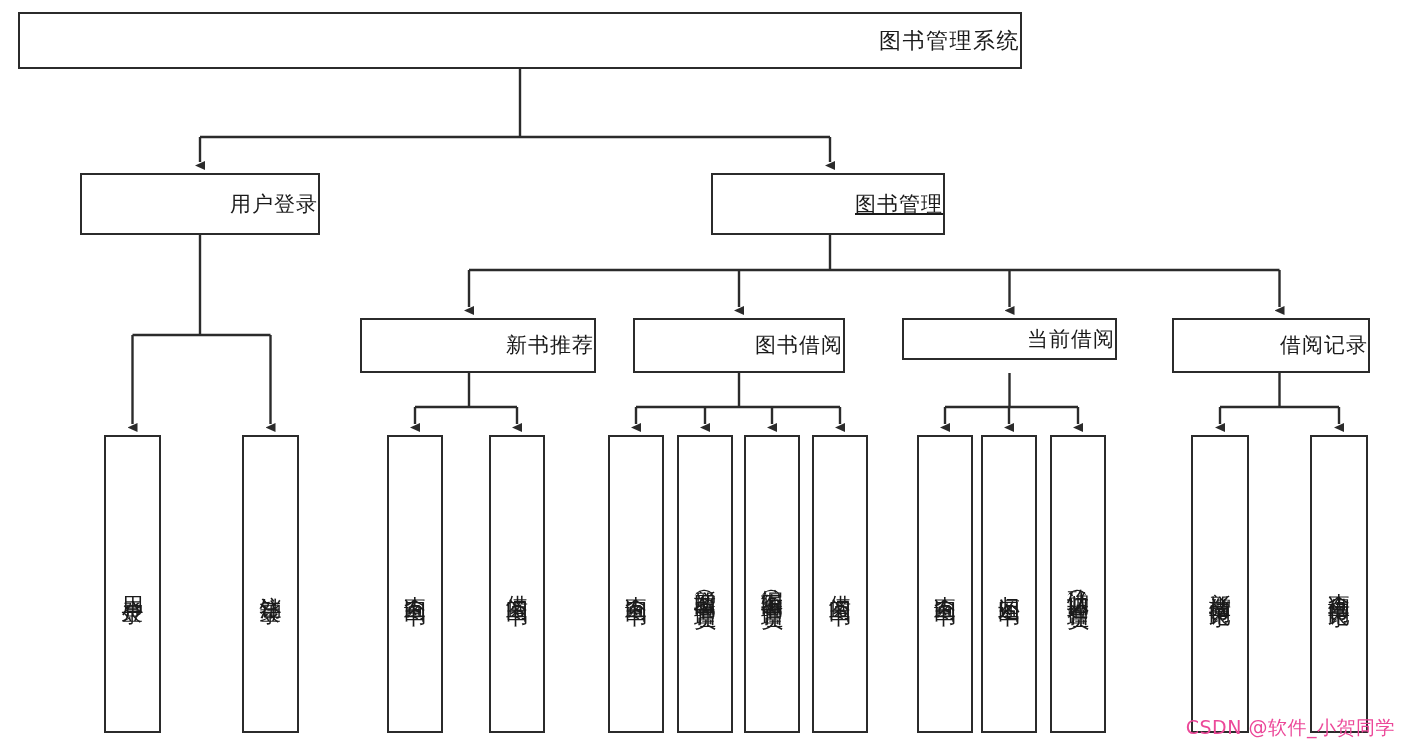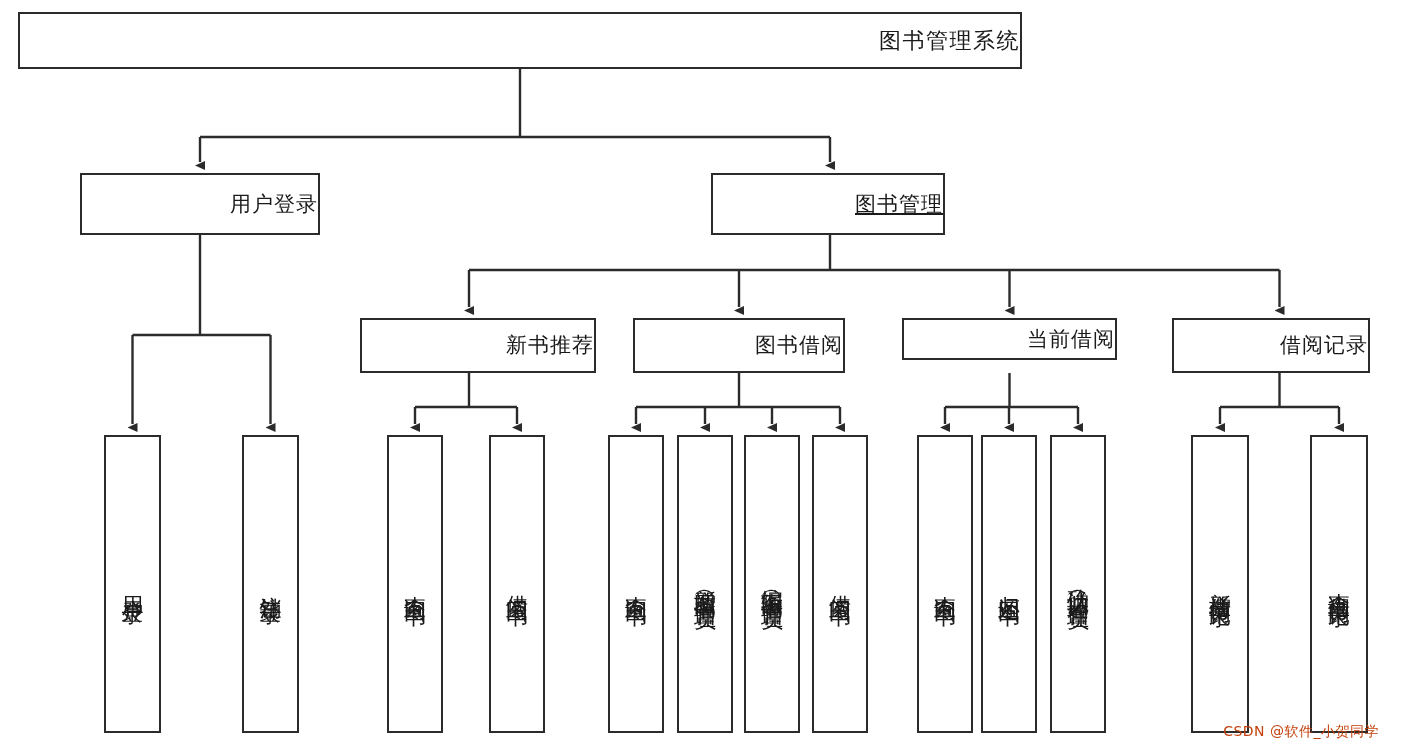--- a/index.html
+++ b/index.html
@@ -60,24 +60,24 @@
     writing-mode: vertical-rl;
     text-orientation: upright;
     font-size: 22px;
     line-height: 1.08;
     letter-spacing: 3px;
     white-space: nowrap;
     max-height: 100%;
   }
   .watermark {
     position: absolute;
-    right: 26px;
+    right: 10px;
     bottom: 6px;
-    font-size: 14px;
-    color: #c2410c;
+    font-size: 19px;
+    color: #ec4899;
     letter-spacing: 0.5px;
     white-space: nowrap;
     pointer-events: none;
   }
 </style>
 </head>
 <body>
 
 <div id="canvas">
 

